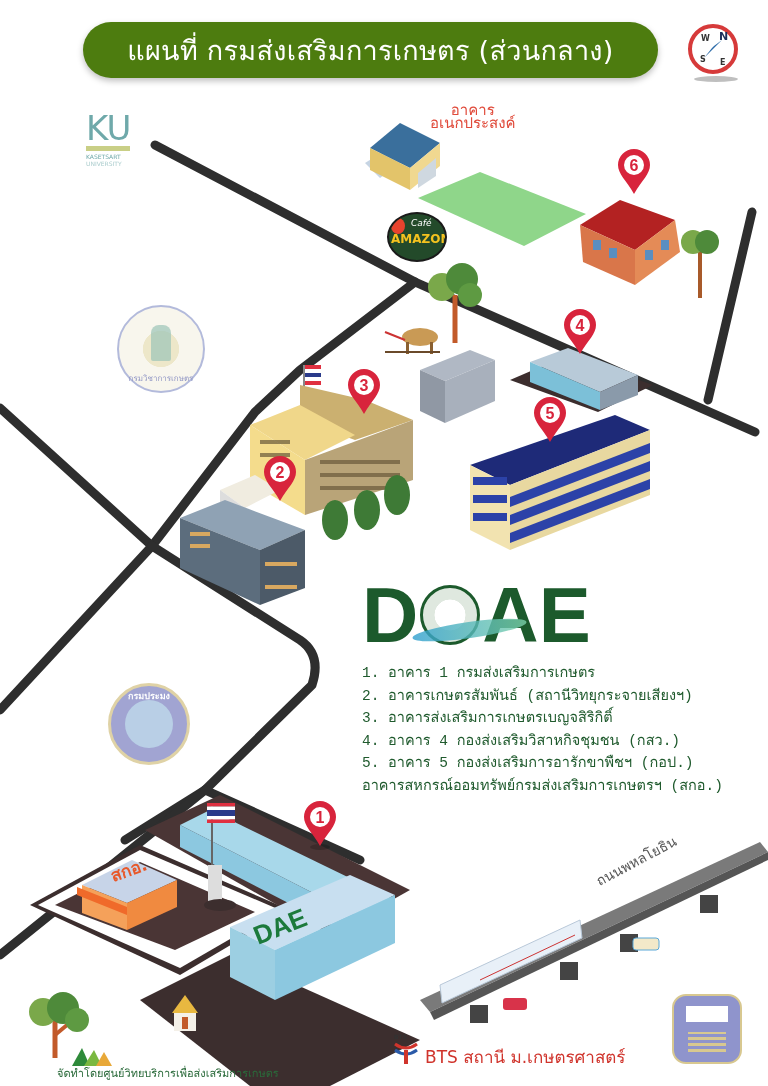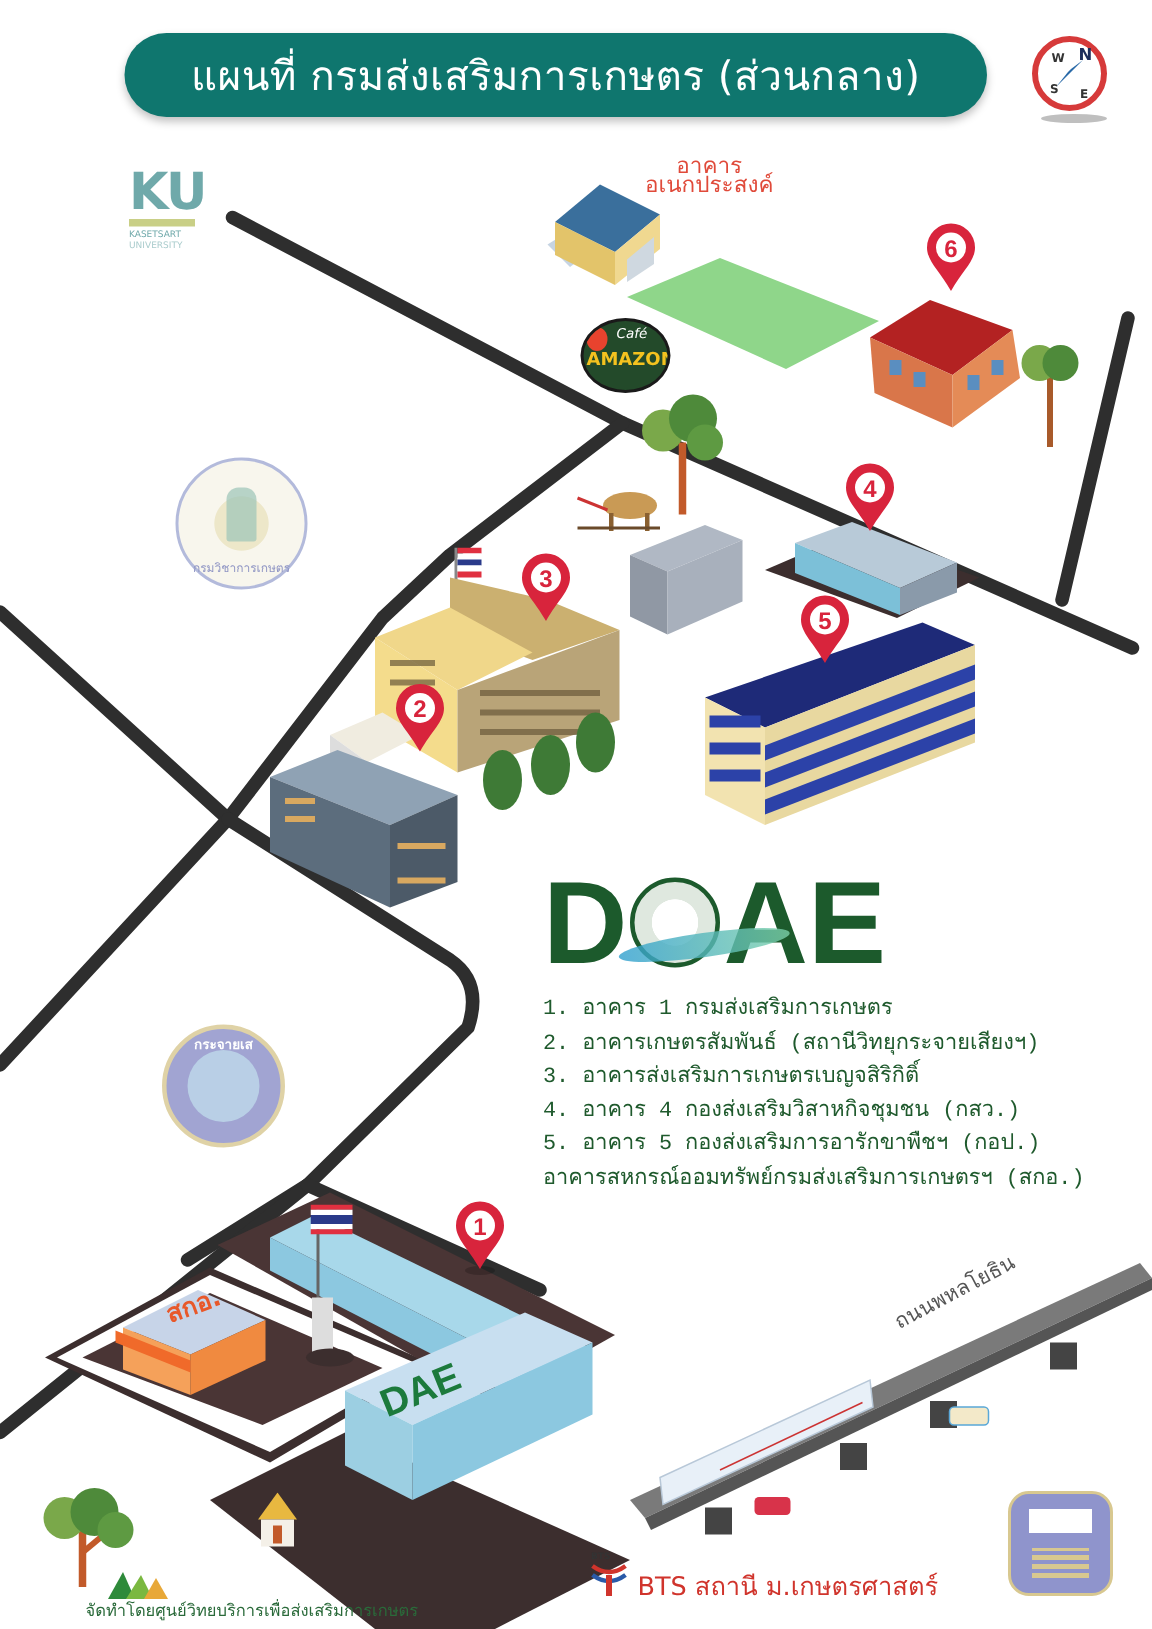--- a/index.html
+++ b/index.html
@@ -1,24 +1,24 @@
 <!DOCTYPE html>
 <html><head>
 <meta charset="utf-8">
 <style>
   html,body{margin:0;padding:0;background:#fff;}
   body{width:768px;height:1086px;position:relative;overflow:hidden;font-family:"DejaVu Sans","Liberation Sans",sans-serif;}
   .abs{position:absolute;}
-  .title-pill{left:83px;top:22px;width:575px;height:56px;background:#0f766e;border-radius:28px;box-shadow:0 3px 6px rgba(0,0,0,.25);
+  .title-pill{left:83px;top:22px;width:575px;height:56px;background:#4d7c0f;border-radius:28px;box-shadow:0 3px 6px rgba(0,0,0,.25);
     color:#fff;font-size:27px;display:flex;align-items:center;justify-content:center;letter-spacing:.3px;}
   .compass{left:688px;top:24px;width:50px;height:50px;border-radius:50%;border:4px solid #d63a3a;background:#fff;box-sizing:border-box;}
   .compass-shadow{left:694px;top:76px;width:44px;height:6px;border-radius:50%;background:rgba(0,0,0,.25);}
   .clabel{font-size:8px;font-weight:bold;color:#333;position:absolute;}
   .ku{left:86px;top:112px;width:62px;color:#6fa9aa;}
-  .ku .big{font-size:34px;font-weight:bold;line-height:32px;letter-spacing:-1px;}
+  .ku .big{font-size:34px;font-weight:normal;line-height:32px;letter-spacing:-1px;}
   .ku .bar{width:44px;height:5px;background:#c9cf86;margin:2px 0 2px 0;}
   .ku .s{font-size:6px;color:#6fa9aa;line-height:7px;}
   .seal{border-radius:50%;}
   .legend{left:362px;top:662px;color:#1f5a2d;font-size:14.5px;line-height:22.6px;font-family:Liberation Mono, monospace;}
   .legend div{white-space:nowrap;}
   .doae{left:362px;top:584px;height:62px;display:flex;align-items:center;}
   .doae .L{font-family:"Liberation Sans",sans-serif;font-weight:bold;font-size:78px;color:#1c5a2c;line-height:62px;}
   .pin{position:absolute;width:36px;height:50px;}
   .bts-label{left:425px;top:1043px;color:#d0342c;font-size:17px;}
   .credit{left:40px;top:1064px;color:#2a6a3a;font-size:11px;margin-left:17px;}
@@ -88,21 +88,21 @@
   <div class="s" style="opacity:.6">UNIVERSITY</div>
 </div>
 
 <div class="abs seal" style="left:117px;top:305px;width:84px;height:84px;border:2px solid #9aa4d0;opacity:.75;background:radial-gradient(circle,#e8e0b8 0 30%,#f6f3e8 31% 100%);">
   <div style="position:absolute;left:32px;top:18px;width:20px;height:36px;background:#7ab0a0;border-radius:8px 8px 2px 2px;opacity:.7"></div>
   <div style="position:absolute;bottom:6px;width:100%;text-align:center;font-size:8px;color:#6a72b0">กรมวิชาการเกษตร</div>
 </div>
 
 <div class="abs seal" style="left:108px;top:683px;width:76px;height:76px;background:#8a8ec8;border:3px solid #d8c890;opacity:.8;">
   <div style="position:absolute;left:14px;top:14px;width:48px;height:48px;border-radius:50%;background:#a8c4e0"></div>
-  <div style="position:absolute;top:3px;width:100%;text-align:center;font-size:9px;font-weight:bold;color:#fff">กระจายเส</div>
+  <div style="position:absolute;top:3px;width:100%;text-align:center;font-size:9px;font-weight:bold;color:#fff">กรมประมง</div>
 </div>
 
 <div class="abs annex">
   <div>อาคาร</div>
   <div>อเนกประสงค์</div>
 </div>
 <svg class="abs" style="left:360px;top:118px" width="90" height="80">
   <polygon points="5,45 45,20 60,30 20,60" fill="#a0b8d0" opacity=".6"></polygon>
   <polygon points="10,30 40,5 80,25 50,50" fill="#3a6f9c"></polygon>
   <polygon points="10,30 50,50 50,72 10,52" fill="#e3c46a"></polygon>

